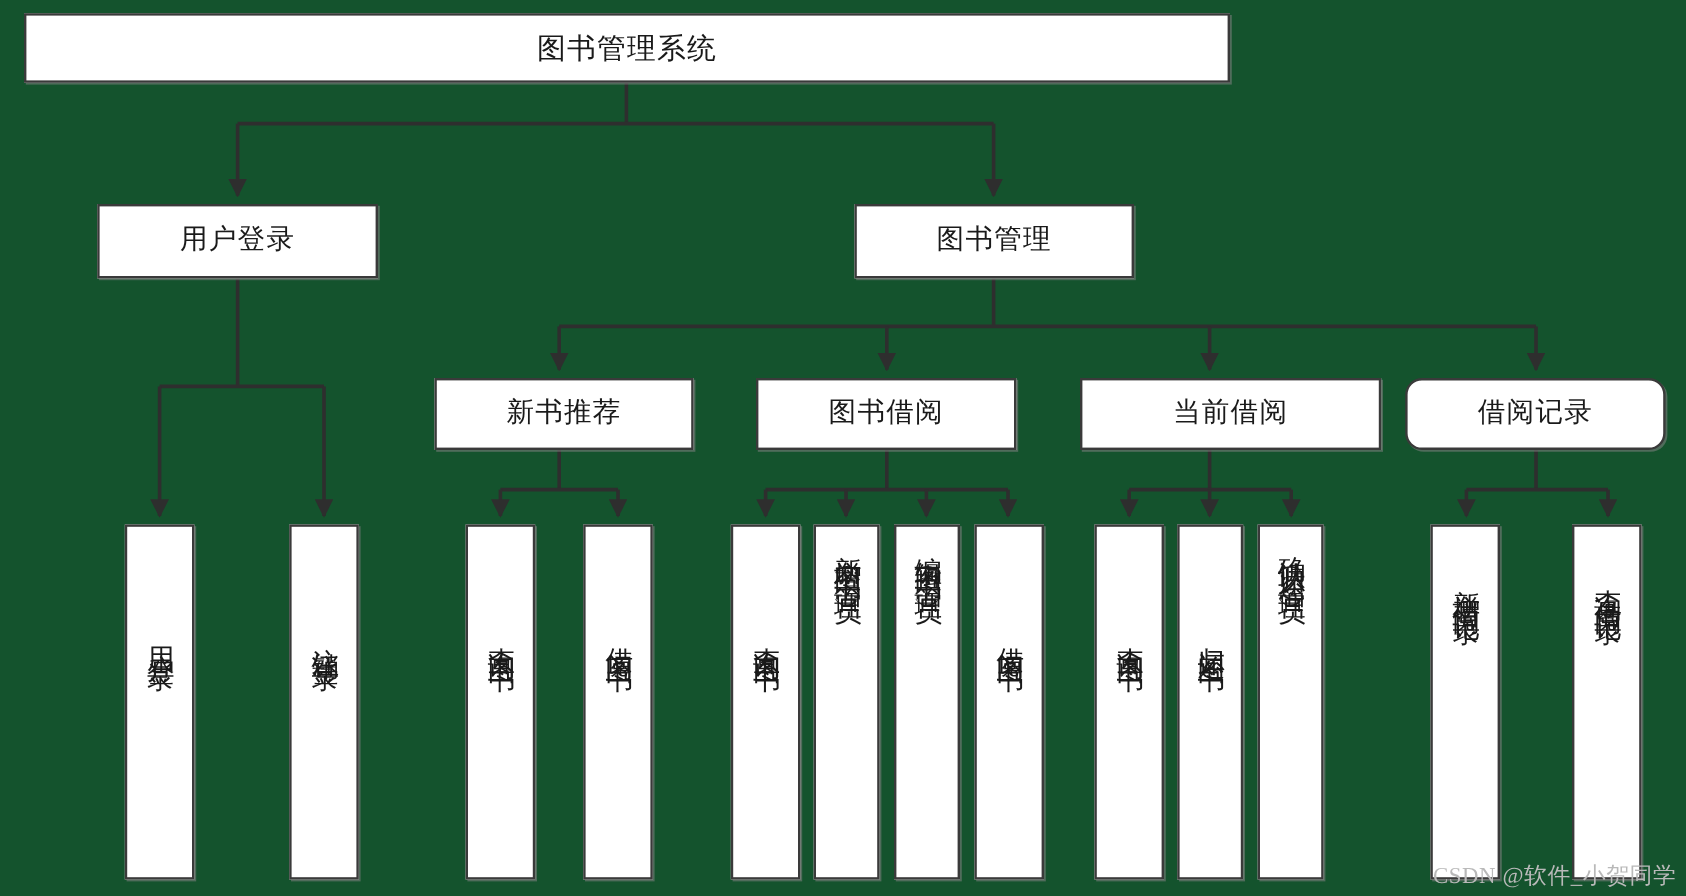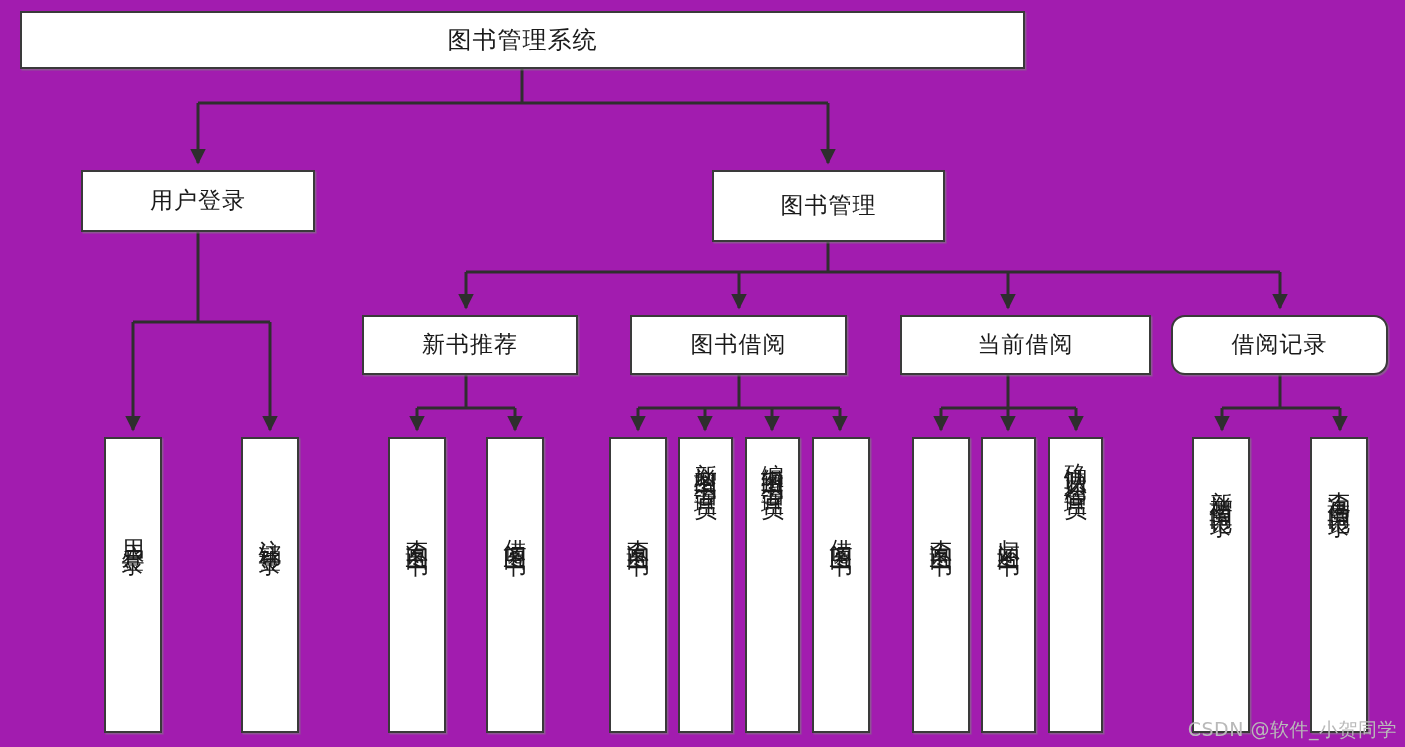--- a/index.html
+++ b/index.html
@@ -8,21 +8,21 @@
     padding: 0;
     background: #ffffff;
   }
   body {
     font-family: "DejaVu Sans", "Liberation Sans", sans-serif;
   }
   #canvas {
     position: relative;
     width: 1405px;
     height: 747px;
-    background: #a21caf;
+    background: #14532d;
     overflow: hidden;
   }
   #edges {
     position: absolute;
     left: 0;
     top: 0;
     width: 1405px;
     height: 747px;
     pointer-events: none;
   }
@@ -60,20 +60,21 @@
   }
   .watermark {
     position: absolute;
     right: 8px;
     bottom: 4px;
     font-size: 19px;
     color: #b9b9b9;
     letter-spacing: 0.5px;
     white-space: nowrap;
     user-select: none;
+    font-family: Liberation Serif, serif;
   }
 </style>
 </head>
 <body>
 
 <div id="canvas">
 
   <svg id="edges" viewBox="0 0 1405 747" xmlns="http://www.w3.org/2000/svg">
     <defs>
       <marker id="arrow" viewBox="0 0 10 10" refX="9" refY="5" markerWidth="5.2" markerHeight="5.2" orient="auto-start-reverse">
@@ -125,21 +126,21 @@
   </svg>
 
   <div class="node root" style="left:20px; top:11px; width:1005px; height:58px;">
     <span class="label">图书管理系统</span>
   </div>
 
   <div class="node" style="left:81px; top:170px; width:234px; height:62px;">
     <span class="label">用户登录</span>
   </div>
 
-  <div class="node" style="left:712px; top:170px; width:233px; height:72px;">
+  <div class="node" style="left:712px; top:170px; width:233px; height:62px;">
     <span class="label">图书管理</span>
   </div>
 
   <div class="node" style="left:630px; top:315px; width:217px; height:60px;">
     <span class="label">图书借阅</span>
   </div>
 
   <div class="node" style="left:362px; top:315px; width:216px; height:60px;">
     <span class="label">新书推荐</span>
   </div>

